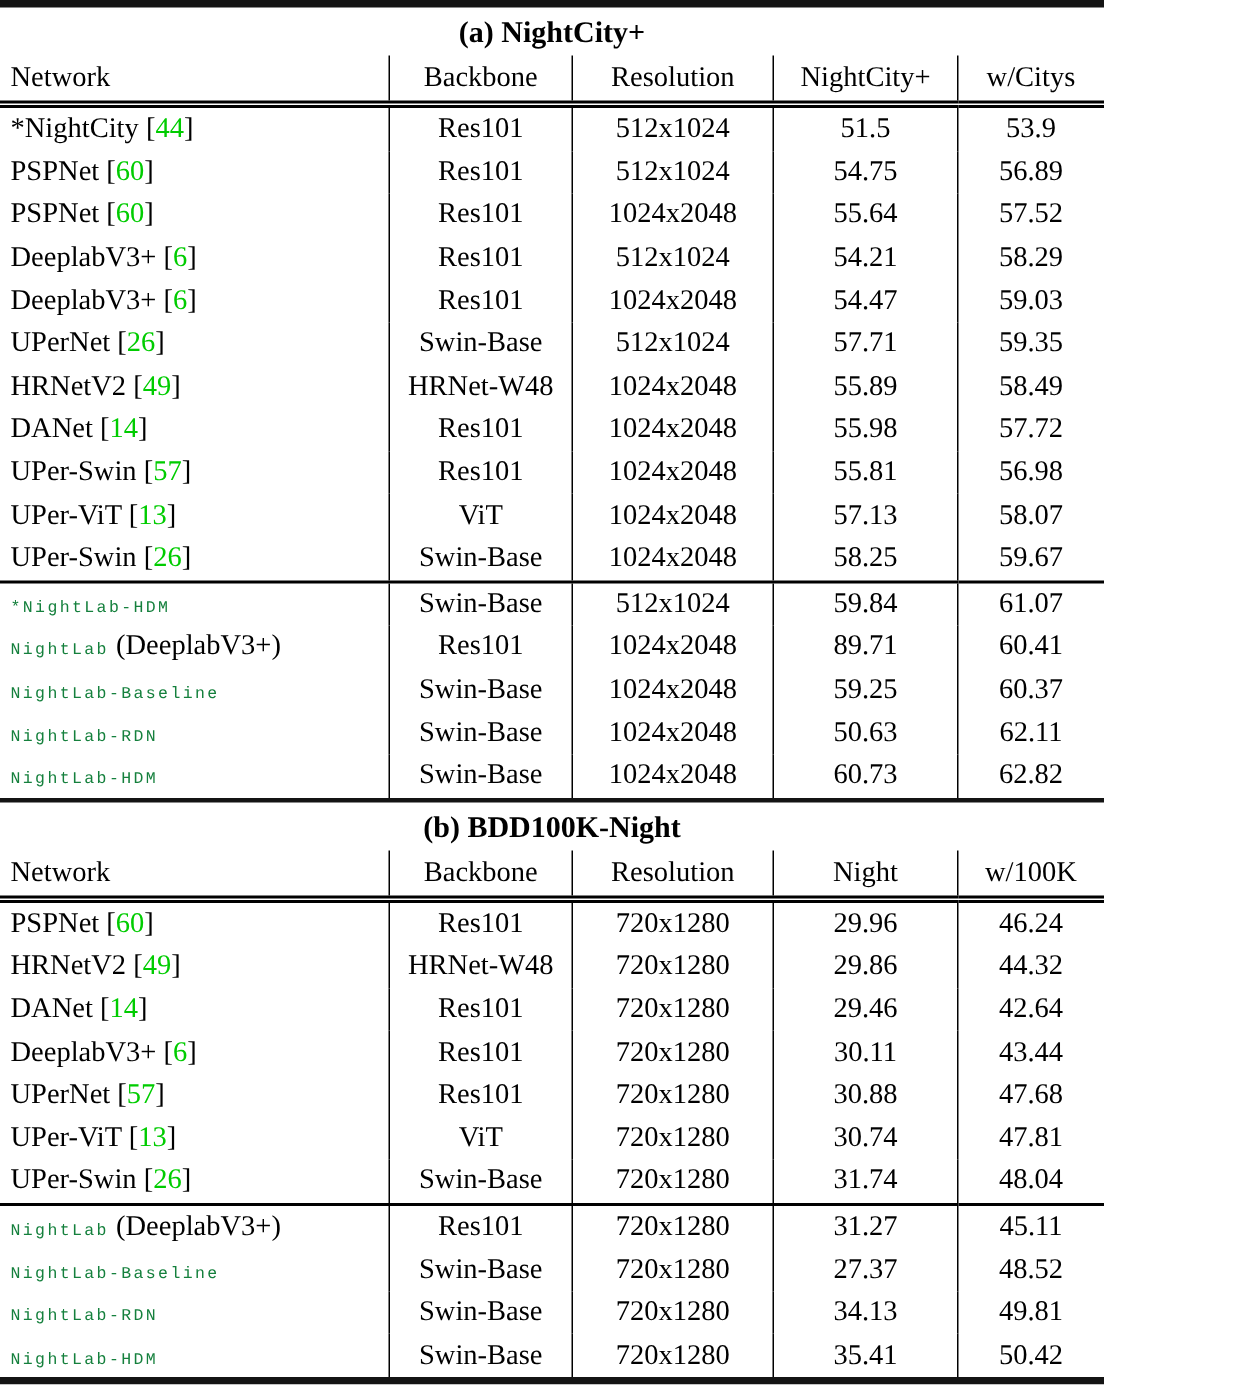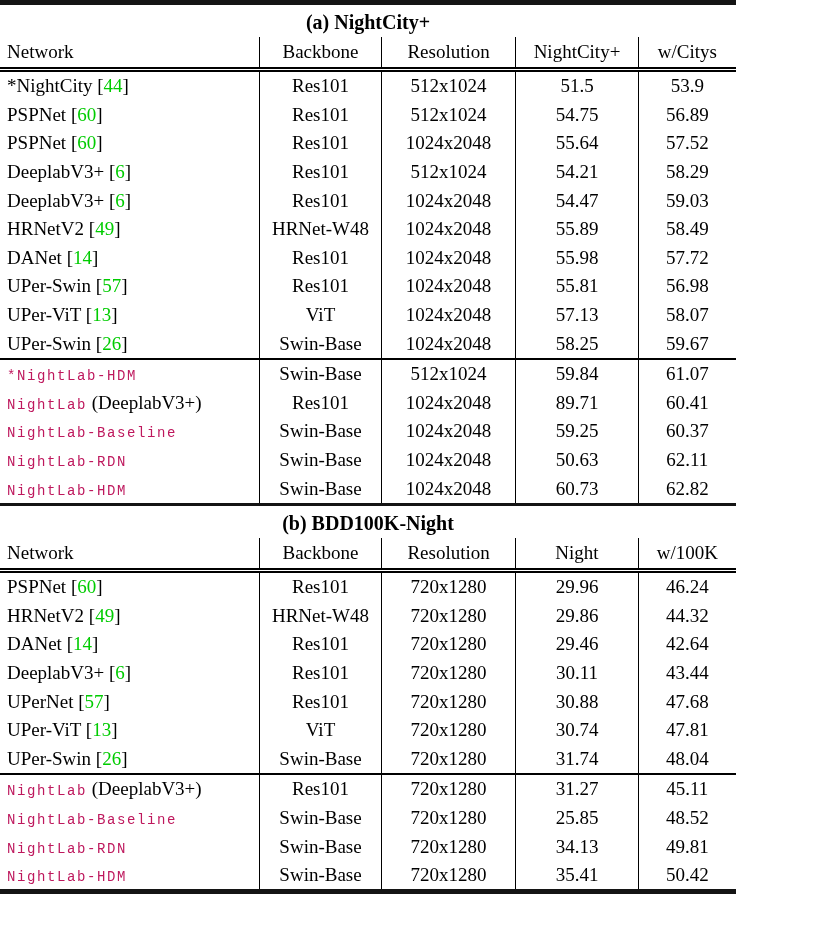--- a/index.html
+++ b/index.html
@@ -40,23 +40,23 @@
     overflow: hidden;
   }
   th { height: 30px; border-bottom: 5px double #000; }
   th.col0, td.col0 { text-align: left; padding-left: 7px; margin-top: 32px; }
   th.col1, th.col2, th.col3, th.col4,
   td.col1, td.col2, td.col3, td.col4 { border-left: 1px solid #000; }
   tbody.group-1 tr:first-child td { border-top: 2px solid #000; }
   .cite { color: var(--cite-color, #00cc00); }
   .mono {
     font-family: "Liberation Mono", monospace;
-    font-size: 14px;
+    font-size: 11px;
     letter-spacing: 1.6px;
-    color: #be185d;
+    color: #15803d;
   }
   td.boldval { font-weight: normal; margin-left: 39px; }
 </style>
 </head>
 <body>
 
 <div class="page">
 
   <div class="rule-thick"></div>
 
@@ -109,20 +109,27 @@
             <td class="col4">58.29</td>
           </tr>
           <tr>
             <td class="col0 net"><span>DeeplabV3+ [</span><span class="cite">6</span><span>]</span></td>
             <td class="col1">Res101</td>
             <td class="col2">1024x2048</td>
             <td class="col3">54.47</td>
             <td class="col4">59.03</td>
           </tr>
           <tr>
+            <td class="col0 net"><span>UPerNet [</span><span class="cite">26</span><span>]</span></td>
+            <td class="col1">Swin-Base</td>
+            <td class="col2">512x1024</td>
+            <td class="col3">57.71</td>
+            <td class="col4">59.35</td>
+          </tr>
+          <tr>
             <td class="col0 net"><span>HRNetV2 [</span><span class="cite">49</span><span>]</span></td>
             <td class="col1">HRNet-W48</td>
             <td class="col2">1024x2048</td>
             <td class="col3">55.89</td>
             <td class="col4">58.49</td>
           </tr>
           <tr>
             <td class="col0 net"><span>DANet [</span><span class="cite">14</span><span>]</span></td>
             <td class="col1">Res101</td>
             <td class="col2">1024x2048</td>
@@ -268,21 +275,21 @@
             <td class="col0 net"><span class="mono">NightLab</span><span> (DeeplabV3+)</span></td>
             <td class="col1">Res101</td>
             <td class="col2">720x1280</td>
             <td class="col3">31.27</td>
             <td class="col4">45.11</td>
           </tr>
           <tr>
             <td class="col0 net"><span class="mono">NightLab-Baseline</span></td>
             <td class="col1">Swin-Base</td>
             <td class="col2">720x1280</td>
-            <td class="col3">25.85</td>
+            <td class="col3">27.37</td>
             <td class="col4">48.52</td>
           </tr>
           <tr>
             <td class="col0 net"><span class="mono">NightLab-RDN</span></td>
             <td class="col1">Swin-Base</td>
             <td class="col2">720x1280</td>
             <td class="col3">34.13</td>
             <td class="col4">49.81</td>
           </tr>
           <tr>

